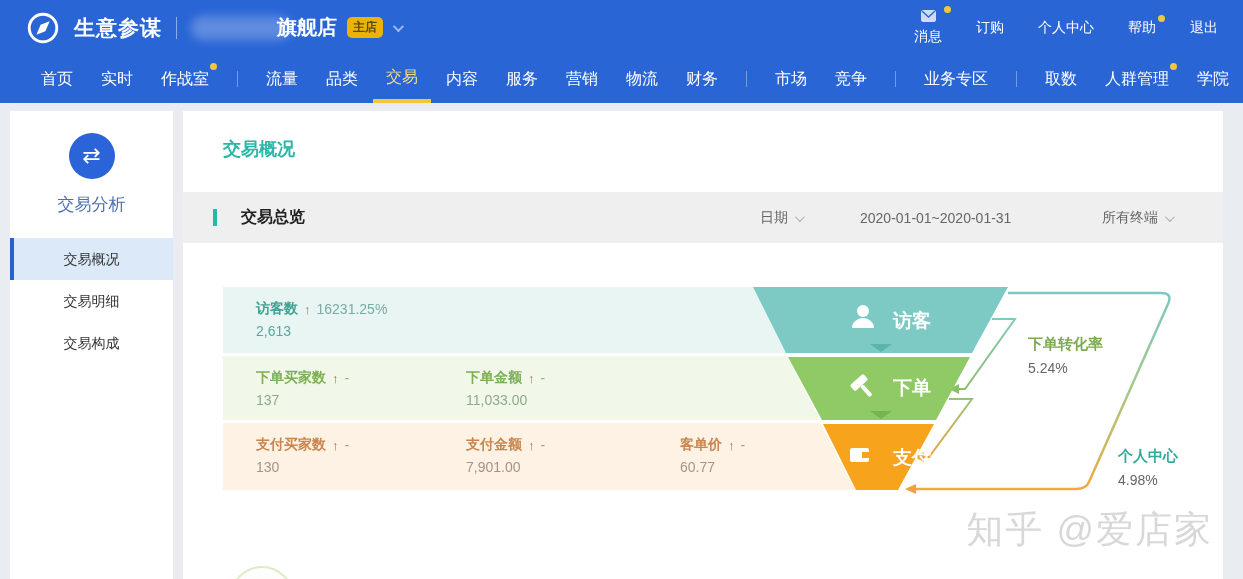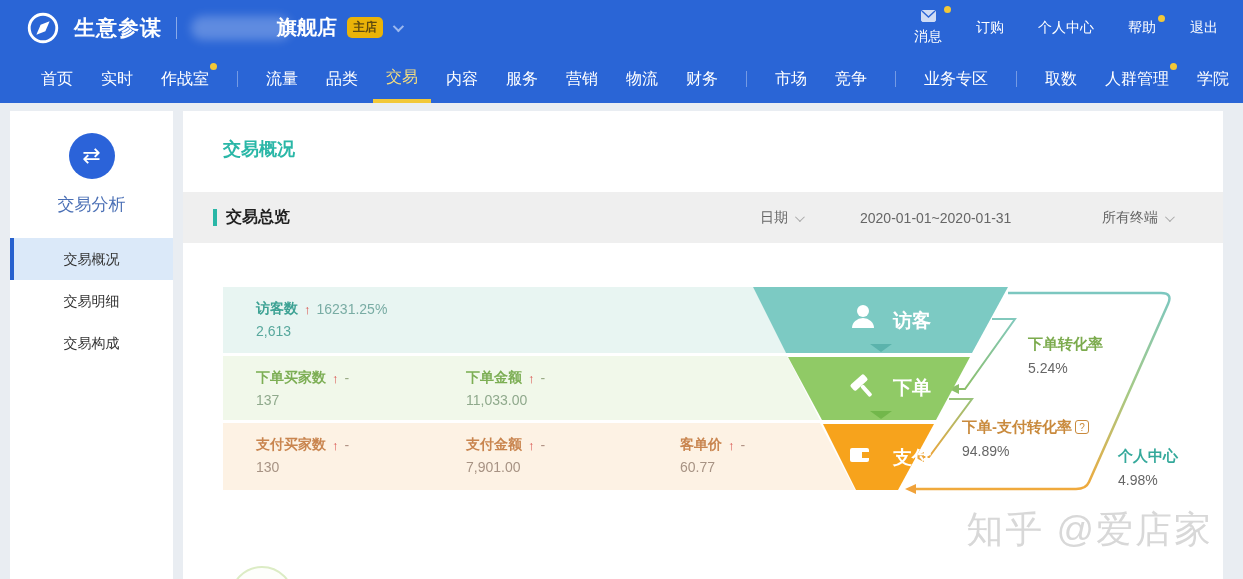--- a/index.html
+++ b/index.html
@@ -32,21 +32,21 @@
   .sb-icon { width:46px; height:46px; border-radius:50%; background:#2b63d9; color:#fff; font-size:22px; line-height:46px; text-align:center; margin:22px auto 14px; }
   .sb-title { text-align:center; color:#4a6fb5; font-size:17px; margin-bottom:22px; }
   .sb-item { height:42px; line-height:42px; text-align:center; font-size:14px; color:#333; cursor:pointer; position:relative; }
   .sb-item.active { background:#dbe9f9; }
   .sb-item.active::before { content:""; position:absolute; left:0; top:0; bottom:0; width:4px; background:#2761ce; }
 
   .card { position:absolute; left:183px; top:8px; width:1040px; bottom:-60px; background:#fff; }
   .page-title { position:absolute; left:40px; top:26px; font-size:18px; font-weight:bold; color:#2ab7a7; }
 
   .filter-band { position:absolute; top:81px; left:0; right:0; height:51px; background:#efefef; display:flex; align-items:center; }
-  .section-title { display:flex; align-items:center; gap:9px; margin-left:30px; font-size:16px; font-weight:bold; color:#222; }
+  .section-title { display:flex; align-items:center; gap:24px; margin-left:30px; font-size:16px; font-weight:bold; color:#222; }
   .tbar { width:4px; height:17px; background:#2ab7a7; }
   .filters { margin-left:auto; display:flex; align-items:center; color:#666; font-size:14px; padding-right:45px; }
   .fchev { display:inline-block; border:solid #aaa; border-width:0 1.5px 1.5px 0; padding:3px; transform:rotate(45deg) translateY(-2px); margin-left:7px; }
   .f-date-label { cursor:pointer; }
   .f-date-value { margin:0 52px 0 58px; min-width:190px; cursor:pointer; }
   .f-terminal { cursor:pointer; margin-right:6px; }
 
   
   .frow { position:absolute; left:40px; }
   .frow1 { top:176px; height:66px; width:563px; background:#e8f5f2; clip-path:polygon(0 0,530px 0,100% 100%,0 100%); }
@@ -282,24 +282,20 @@
         <rect x="147" y="165" width="19" height="14" rx="2" fill="#fff"></rect>
         <rect x="159" y="169" width="7" height="6" fill="#f7a31c"></rect>
       </g>
       <text class="stage-text" x="190" y="181">支付</text>
     </svg>
 
     <div class="conv conv1">
       <div class="conv-label">下单转化率</div>
       <div class="conv-value">5.24%</div>
     </div>
-    <div class="conv conv2">
-      <div class="conv-label"><span>下单-支付转化率</span><span class="help-icon">?</span></div>
-      <div class="conv-value">94.89%</div>
-    </div>
     <div class="conv conv3">
       <div class="conv-label">个人中心</div>
       <div class="conv-value">4.98%</div>
     </div>
 
     <div class="arc"></div>
   </section>
 </div>
 
 <div class="watermark">知乎 @爱店家</div>

